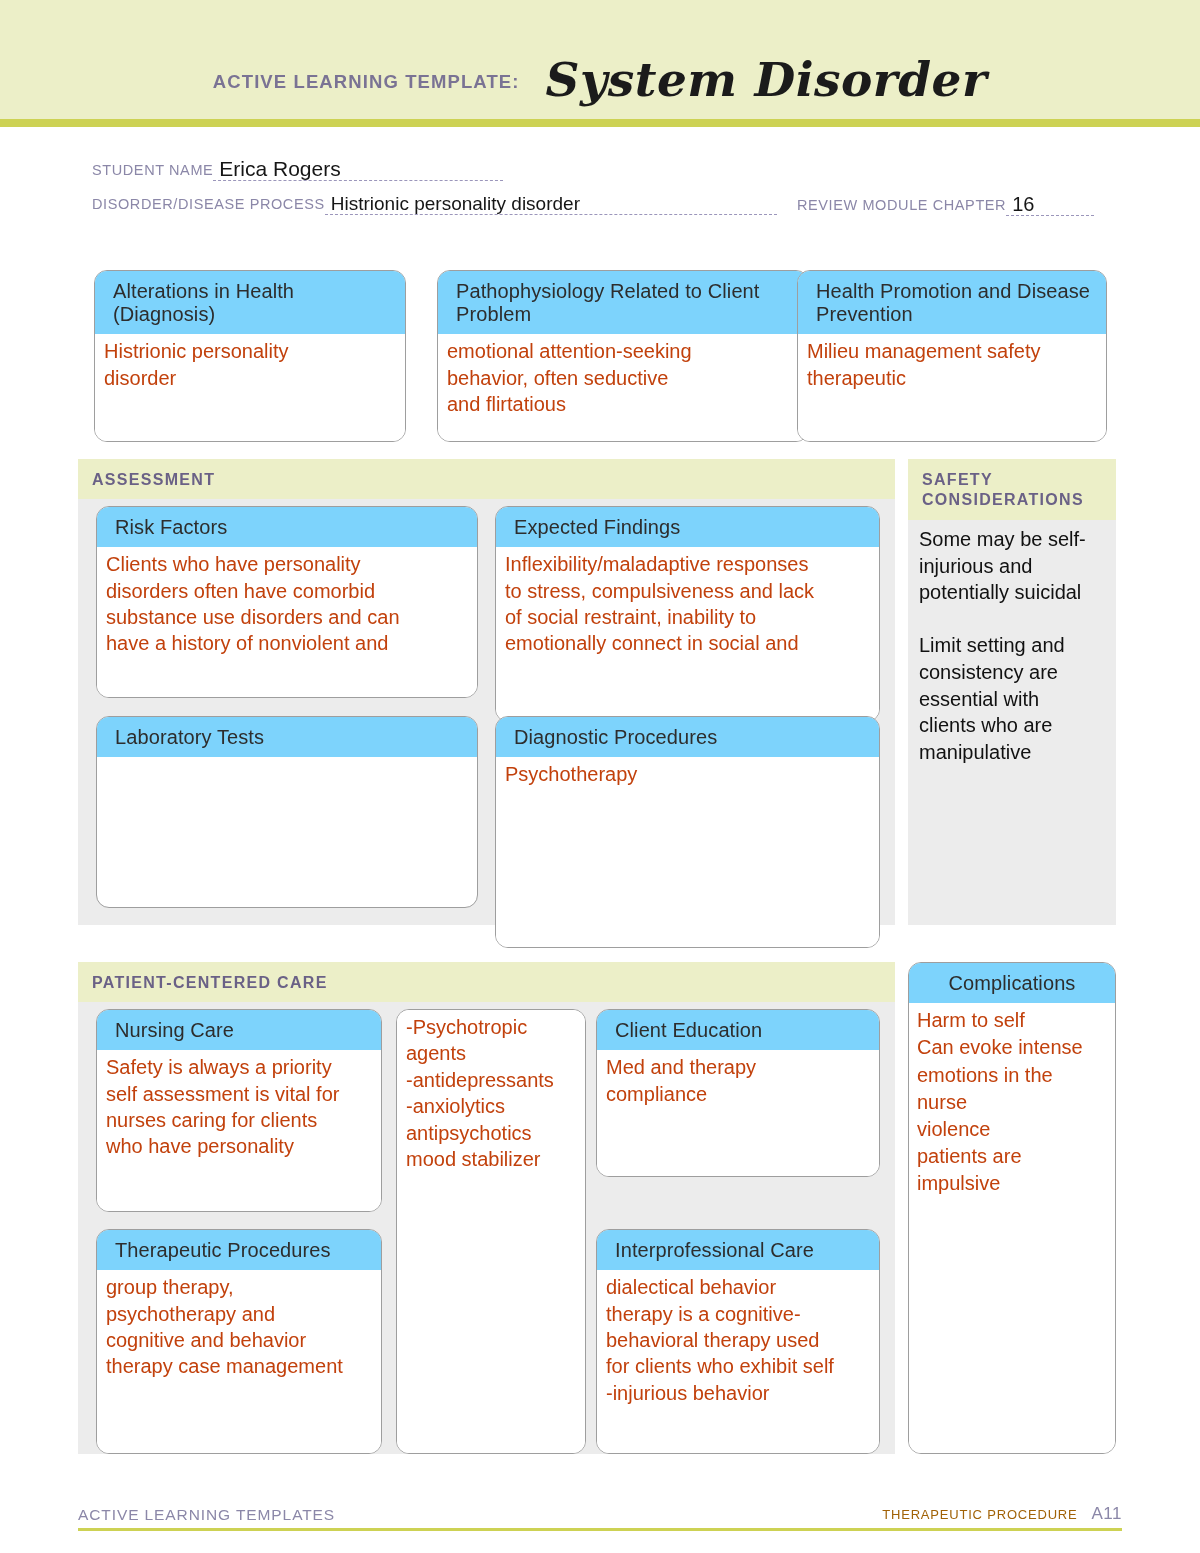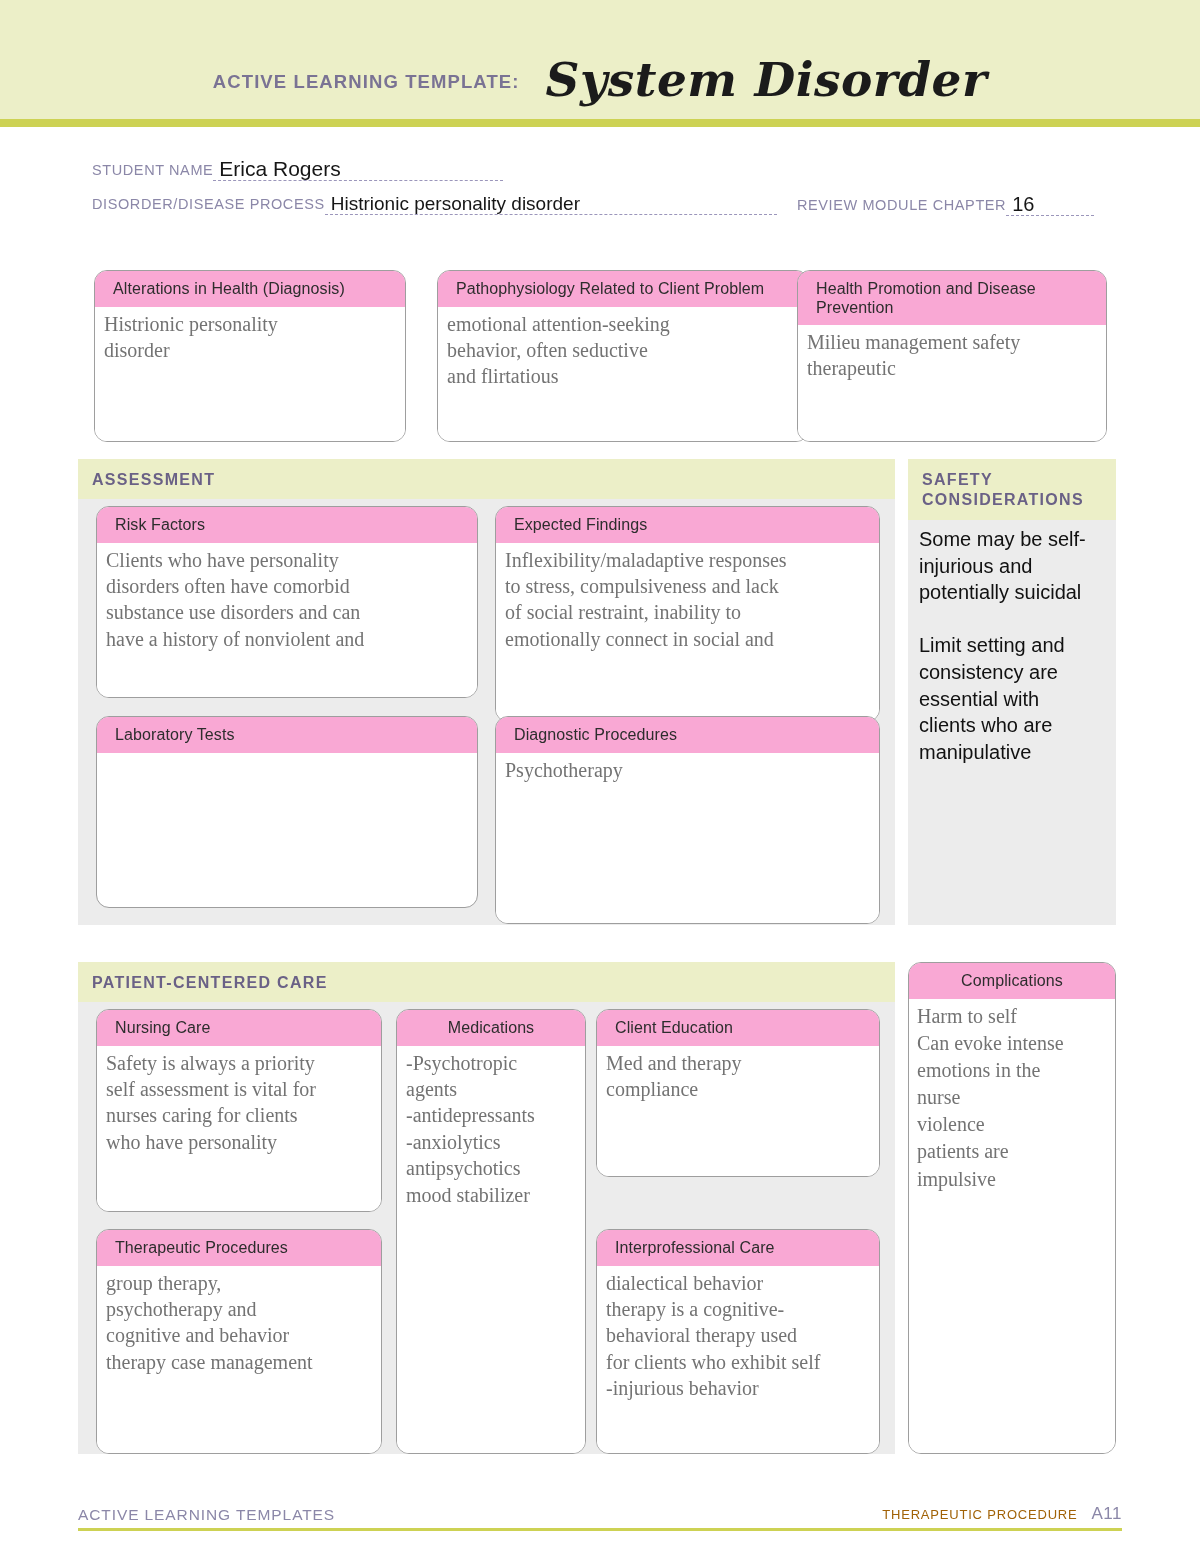--- a/index.html
+++ b/index.html
@@ -74,38 +74,37 @@
   
   .card {
     border:1.8px solid #9e9e9e;
     border-radius:13px;
     background:#ffffff;
     overflow:hidden;
     position:absolute;
     display:flex; flex-direction:column;
   }
   .card-head {
-    background:#f9a8d4;
+    background:#7dd3fc;
     padding:9px 14px 8px 18px;
-    font-size:16px;
+    font-size:20px;
     color:#2d2d2d;
     line-height:1.16;
     font-weight:400;
     letter-spacing:0.1px;
   }
   .card-body {
     flex:1;
     background:#ffffff;
     padding:4px 10px 6px 9px;
     font-size:20px;
     line-height:1.32;
-    color:#737373;
+    color:#c2410c;
     white-space:pre-line;
     overflow:hidden;
-    font-family:Liberation Serif, serif;
   }
 
   
   #card-alterations { left:94px;  top:270px; width:312px; height:172px; }
   #card-patho       { left:437px; top:270px; width:372px; height:172px; }
   #card-health      { left:797px; top:270px; width:310px; height:172px; }
 
   
   .panel {
     position:absolute;
@@ -120,21 +119,21 @@
     font-size:16px; font-weight:700; letter-spacing:1.3px;
     color:#6a6186; text-transform:uppercase;
     line-height:1.28;
   }
   #panel-assessment { left:78px; top:459px; width:817px; height:466px; }
   #panel-pcc        { left:78px; top:962px; width:817px; height:492px; }
 
   #card-risk        { left:96px;  top:506px; width:382px; height:192px; }
   #card-expected    { left:495px; top:506px; width:385px; height:216px; }
   #card-lab         { left:96px;  top:716px; width:382px; height:192px; }
-  #card-diagnostic  { left:495px; top:716px; width:385px; height:208px; }
+  #card-diagnostic  { left:495px; top:716px; width:385px; height:232px; }
 
   
   #panel-safety {
     position:absolute; left:908px; top:459px; width:208px; height:466px;
     background:#ececec;
   }
   #panel-safety .panel-band { padding:11px 0 9px 14px; }
   #safety-text {
     padding:6px 8px 0 11px;
     font-size:20px; line-height:1.33; color:#111111;
@@ -300,21 +299,20 @@
 
 <div class="card" id="card-nursing">
   <div class="card-head">Nursing Care</div>
   <div class="card-body">Safety is always a priority
 self assessment is vital for
 nurses caring for clients
 who have personality</div>
 </div>
 
 <div class="card" id="card-medications">
-  <div class="card-head">Medications</div>
   <div class="card-body">-Psychotropic
 agents
 -antidepressants
 -anxiolytics
 antipsychotics
 mood stabilizer</div>
 </div>
 
 <div class="card" id="card-education">
   <div class="card-head">Client Education</div>

